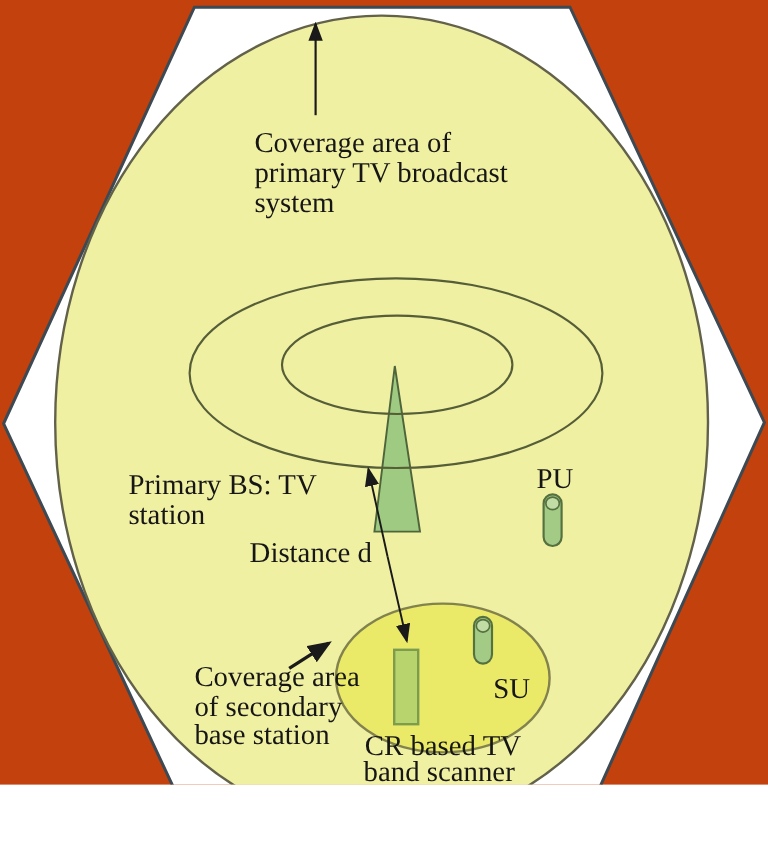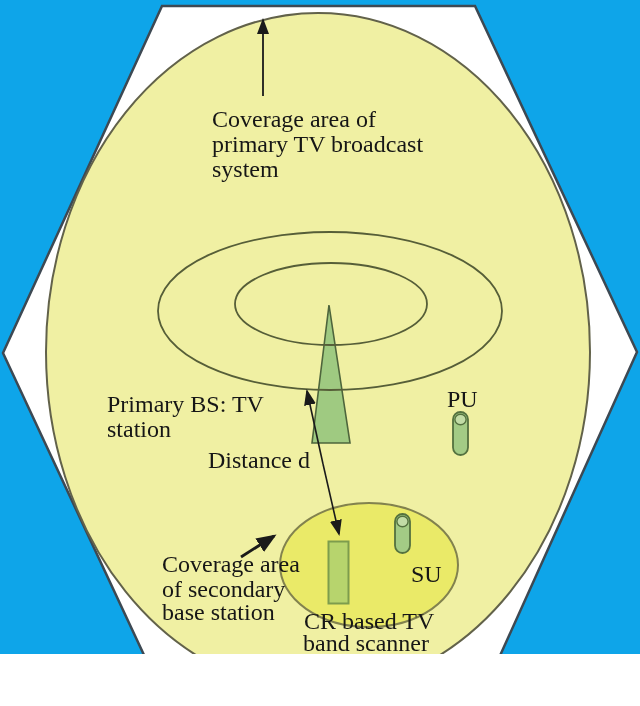--- a/index.html
+++ b/index.html
@@ -4,21 +4,21 @@
 <style>
   html, body {
     margin: 0;
     padding: 0;
     background: #ffffff;
   }
   .stage {
     position: relative;
     width: 640px;
     height: 654px;
-    background: #0ea5e9;
+    background: #c2410c;
     overflow: hidden;
   }
   svg {
     display: block;
   }
   text.lbl {
     font-family: "Liberation Serif", "DejaVu Serif", serif;
     font-size: 24px;
   }
 </style>

